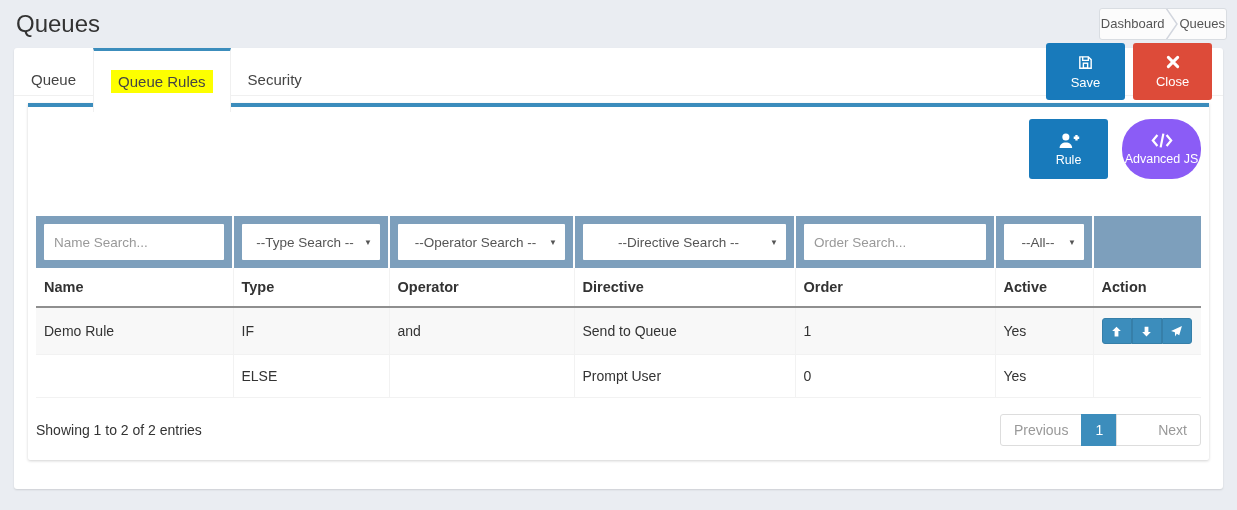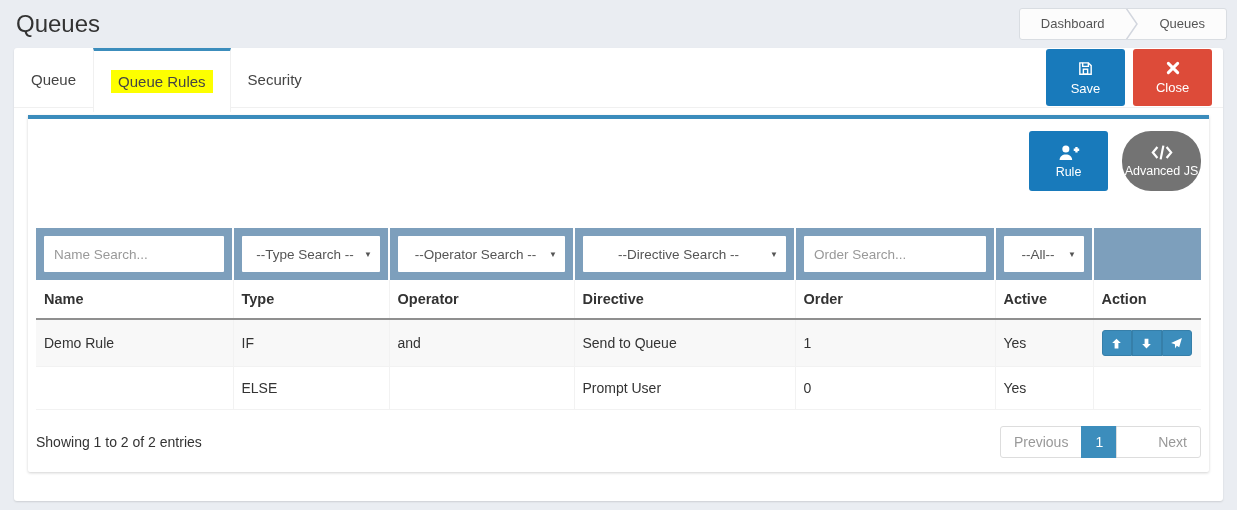--- a/index.html
+++ b/index.html
@@ -8,26 +8,26 @@
     background: #eaedf2; color: #333;
     font-family: "Liberation Sans", sans-serif;
   }
   
   .content-header { display: flex; justify-content: space-between; align-items: center;
     height: 48px; padding: 0 10px 0 16px; }
   .page-title { font-size: 24px; font-weight: 400; color: #333; margin: 0; }
   .breadcrumb { display: flex; align-items: center; background: #fcfcfc;
     border: 1px solid #d9dde2; border-radius: 3px; height: 32px; font-size: 13px;
     color: #555; overflow: hidden; }
-  .crumb { padding: 0 21px; line-height: 30px; white-space: nowrap; }
+  .crumb { padding: 0 1px; line-height: 30px; white-space: nowrap; }
   .crumb-sep { display: block; }
   
   .main-box { margin: 0 14px; background: #fff; border-radius: 3px;
     box-shadow: 0 1px 2px rgba(0,0,0,.13); }
-  .tab-header { display: flex; border-bottom: 1px solid #f0f0f0; height: 60px;
+  .tab-header { display: flex; border-bottom: 1px solid #f0f0f0; height: 48px;
     border-radius: 3px 3px 0 0; }
   .tab { display: flex; align-items: center; padding: 0 17px; font-size: 15px;
     color: #444; cursor: pointer; height: 63px; }
   .tab.active { border-top: 3px solid #3c8dbc; border-left: 1px solid #f0f0f0;
     border-right: 1px solid #f0f0f0; margin-bottom: -1px; background: #fff; height: 64px; }
   .hl { background: #fdff00; padding: 3px 7px; }
   .header-buttons { margin-left: auto; display: flex; gap: 8px; align-self: center;
     padding-right: 11px; }
   .big-btn { width: 79px; height: 57px; border: none; border-radius: 3px; color: #fff;
     font-size: 13px; display: flex; flex-direction: column; align-items: center;
@@ -37,21 +37,21 @@
   .big-btn .ic { display: flex; }
   
   .tab-content { padding: 7px 14px 29px; }
   .inner-box { border-top: 4px solid #3b8cbc; background: #fff; padding: 0 8px;
     box-shadow: 0 1px 3px rgba(0,0,0,.18); border-radius: 0 0 2px 2px; }
   .toolbar { display: flex; justify-content: flex-end; gap: 14px; padding-top: 12px; }
   .tool-btn { width: 79px; height: 60px; border: none; border-radius: 3px; color: #fff;
     font-size: 12.5px; display: flex; flex-direction: column; align-items: center;
     justify-content: center; cursor: pointer; font-family: inherit; padding: 0; }
   .tool-btn.rule { background: #187abb; }
-  .tool-btn.advjs { background: #737373; border-radius: 29px; }
+  .tool-btn.advjs { background: #8b5cf6; border-radius: 29px; }
   
   table.rules { width: 100%; border-collapse: collapse; margin-top: 37px;
     table-layout: fixed; }
   tr.filter-row td { background: #7d9fbc; padding: 8px; border-right: 2px solid #fff; }
   tr.filter-row td:last-child { border-right: none; }
   .f-input { width: 100%; height: 36px; border: none; padding: 0 10px; font-size: 13.5px;
     color: #555; font-family: inherit; outline: none; border-radius: 1px; }
   .f-input::placeholder { color: #999; }
   .select-wrap { position: relative; }
   select.f-select { width: 100%; height: 36px; border: none; appearance: none;

